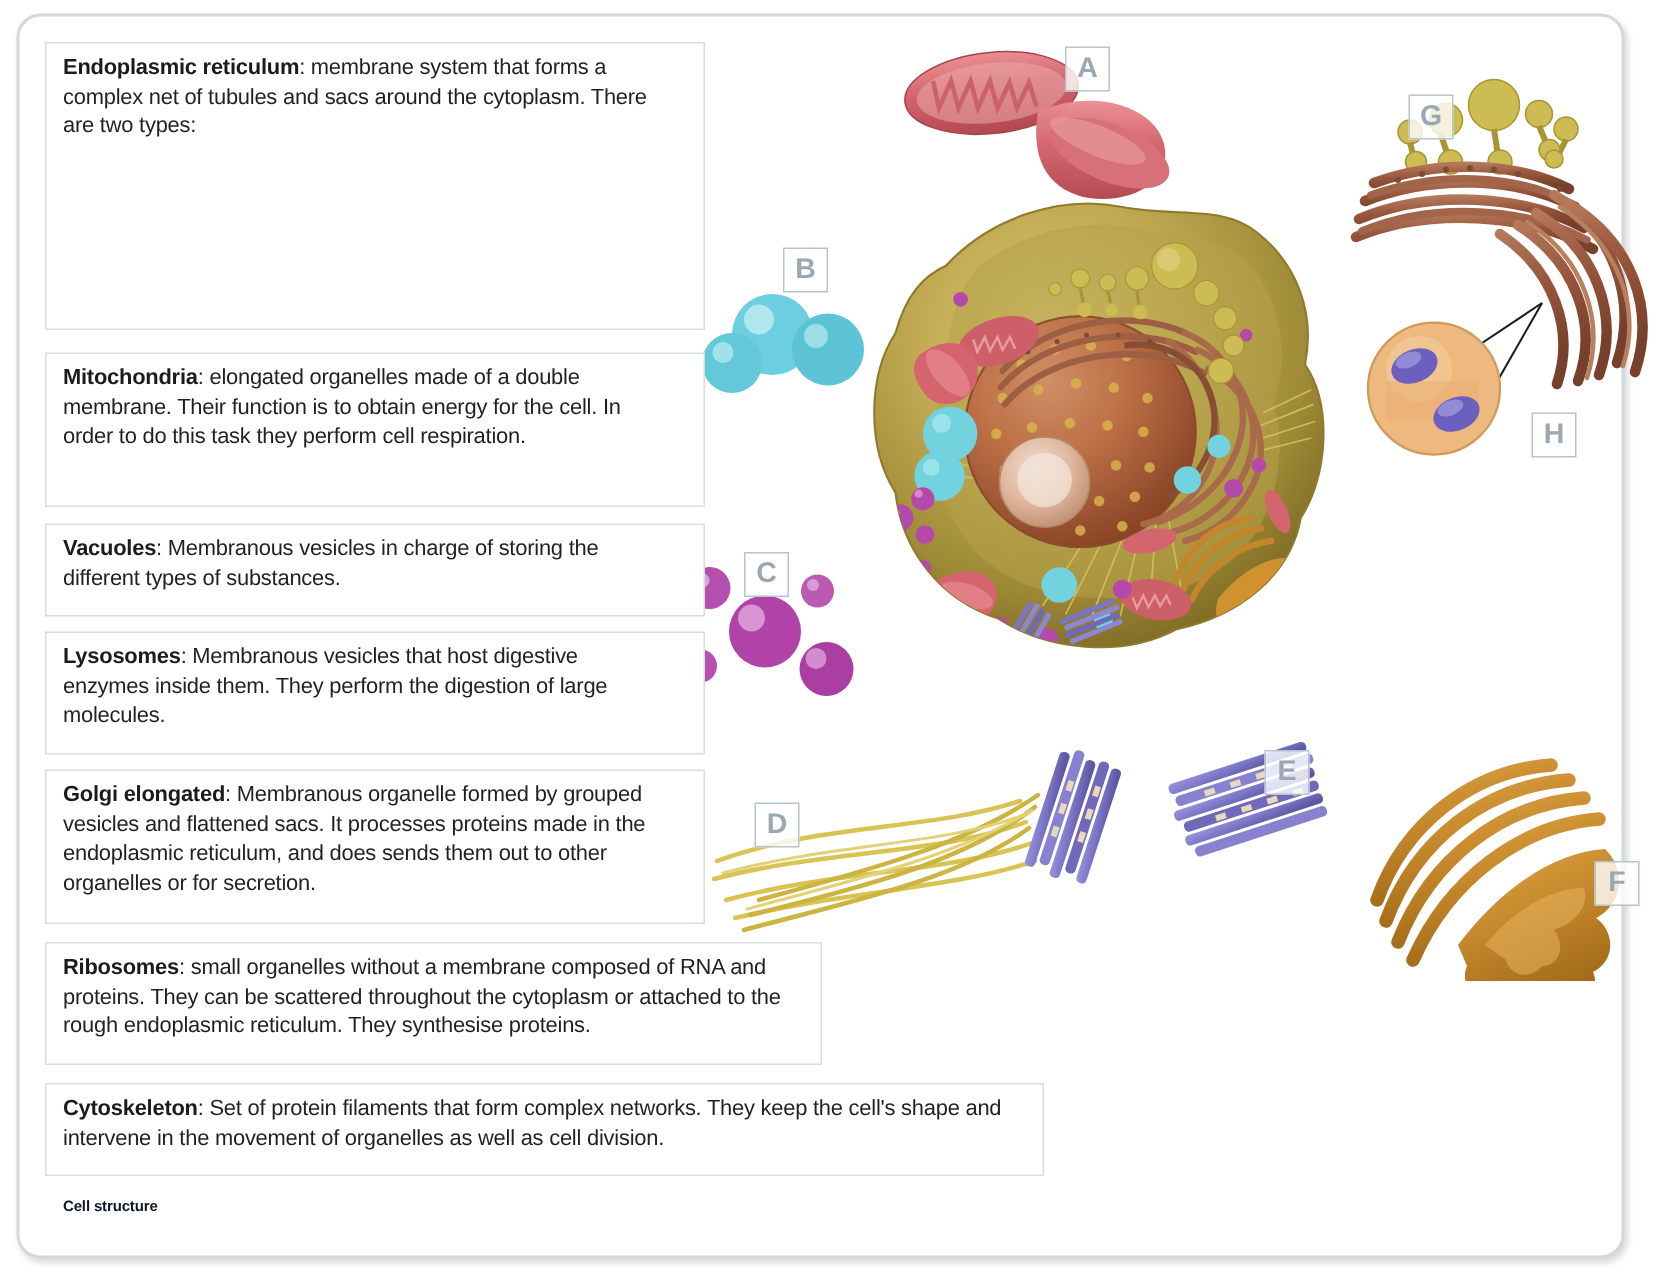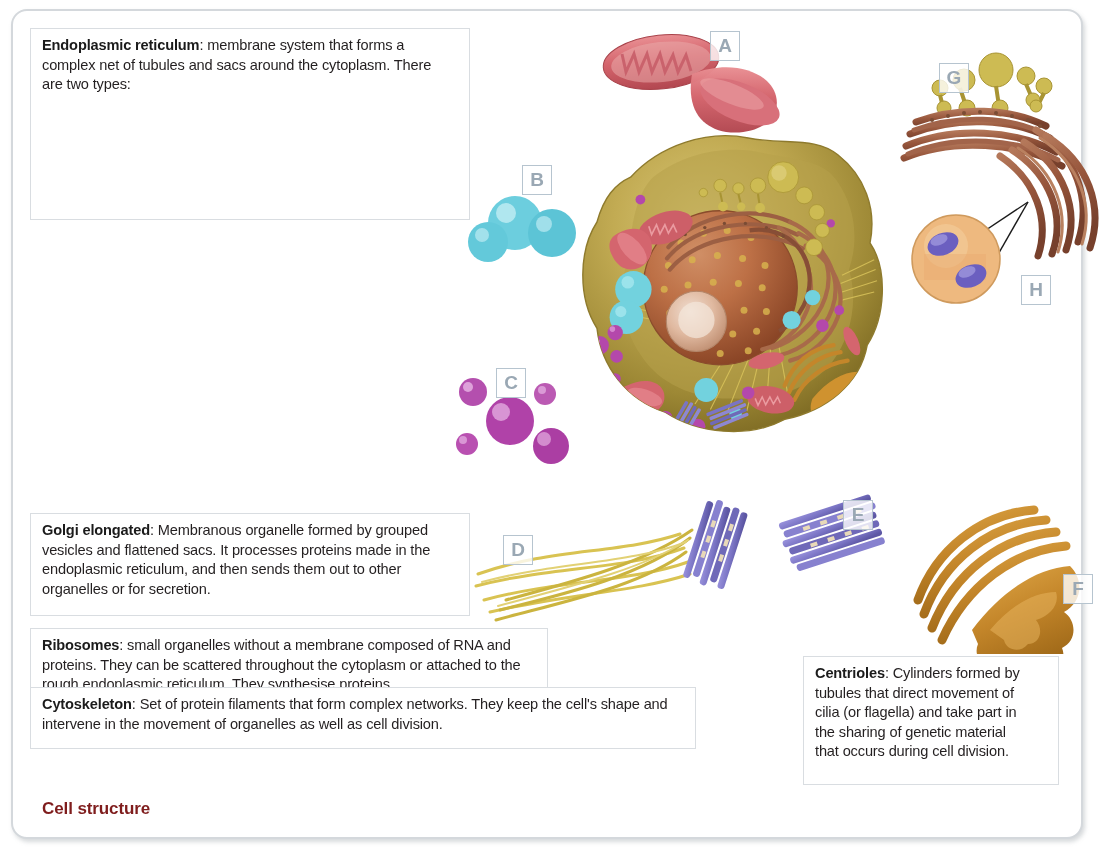--- a/index.html
+++ b/index.html
@@ -36,21 +36,21 @@
   .bullet-line{
     position:relative;padding-left:15px;
   }
   .bullet-line .bullet{
     position:absolute;left:1px;top:4px;
     width:5px;height:12px;background:#0d6b2e;
   }
 
   
   .caption{
-    position:absolute;font-weight:bold;font-size:17px;color:#7f1d1d;
+    position:absolute;font-weight:bold;font-size:10px;color:#0f172a;
     letter-spacing:-0.1px;
   }
 
   
   .letter{
     position:absolute;width:30px;height:30px;
     border:1.5px solid #b6c4cf;
     background:rgba(255,255,255,.80);
     color:#9aa8b4;
     font-weight:bold;font-size:19px;
@@ -499,38 +499,44 @@
       </g>
     </g>
   </svg>
 
   <div class="info-box" style="left:30px;top:28px;width:440px;height:192px;">
     <div>
       <b>Endoplasmic reticulum</b><span>: membrane system that forms a complex net of tubules and sacs around the cytoplasm. There are two types:</span>
     </div>
   </div>
 
-
-
+  <div class="info-box" style="left:30px;top:235px;width:440px;height:103px;">
+    <b>Mitochondria</b><span>: elongated organelles made of a double membrane. Their function is to obtain energy for the cell. In order to do this task they perform cell respiration.</span>
+  </div>
+
+  <div class="info-box" style="left:30px;top:349px;width:440px;height:62px;">
+    <b>Vacuoles</b><span>: Membranous vesicles in charge of storing the different types of substances.</span>
+  </div>
+
+  <div class="info-box" style="left:30px;top:421px;width:440px;height:82px;">
+    <b>Lysosomes</b><span>: Membranous vesicles that host digestive enzymes inside them. They perform the digestion of large molecules.</span>
+  </div>
 
   <div class="info-box" style="left:30px;top:513px;width:440px;height:103px;">
-    <b>Golgi elongated</b><span>: Membranous organelle formed by grouped vesicles and flattened sacs. It processes proteins made in the endoplasmic reticulum, and then sends them out to other organelles or for secretion.</span>
+    <b>Golgi elongated</b><span>: Membranous organelle formed by grouped vesicles and flattened sacs. It processes proteins made in the endoplasmic reticulum, and does sends them out to other organelles or for secretion.</span>
   </div>
 
   <div class="info-box" style="left:30px;top:628px;width:518px;height:82px;">
     <b>Ribosomes</b><span>:  small organelles without a membrane composed of RNA and proteins. They can be scattered throughout the cytoplasm or attached to the rough endoplasmic reticulum. They synthesise proteins.</span>
   </div>
 
-  <div class="info-box" style="left:30px;top:687px;width:666px;height:62px;">
+  <div class="info-box" style="left:30px;top:722px;width:666px;height:62px;">
     <b>Cytoskeleton</b><span>: Set of protein filaments that form complex networks. They keep the cell's shape and intervene in the movement of organelles as well as cell division.</span>
   </div>
 
-  <div class="info-box" style="left:803px;top:656px;width:256px;height:129px;">
-    <b>Centrioles</b><span>: Cylinders formed by tubules that direct movement of cilia (or flagella) and take part in the sharing of genetic material that occurs during cell division.</span>
-  </div>
 
   <div class="caption" style="left:42px;top:799px;">Cell structure</div>
 
   <div class="letter" style="left:710px;top:31px;">A</div>
   <div class="letter" style="left:522px;top:165px;">B</div>
   <div class="letter" style="left:496px;top:368px;">C</div>
   <div class="letter" style="left:503px;top:535px;">D</div>
   <div class="letter" style="left:843px;top:500px;">E</div>
   <div class="letter" style="left:1063px;top:574px;">F</div>
   <div class="letter" style="left:939px;top:63px;">G</div>

